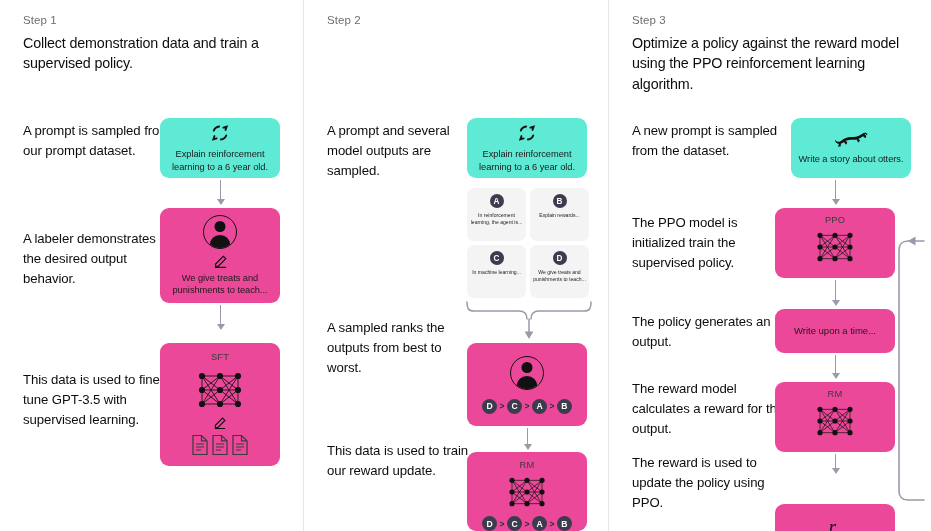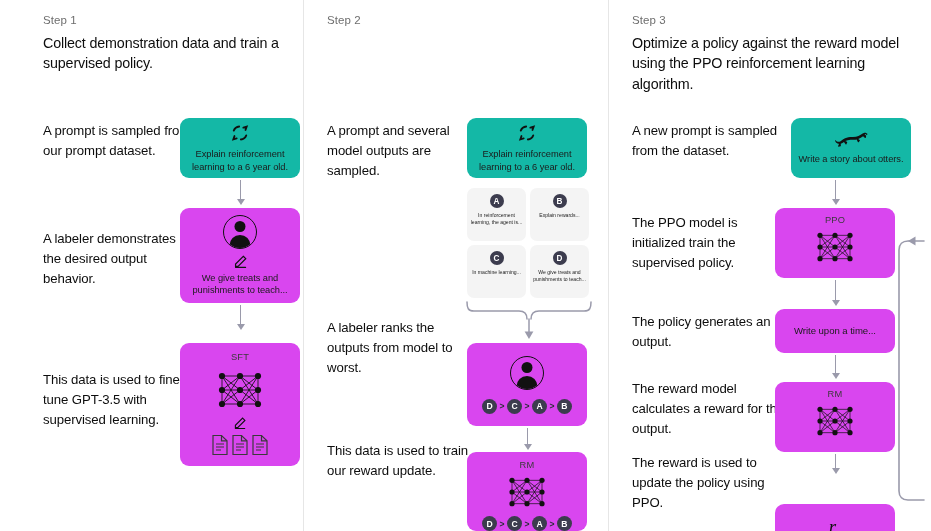--- a/index.html
+++ b/index.html
@@ -10,21 +10,21 @@
     color: #111111;
     overflow: hidden;
   }
   .canvas { position: relative; width: 931px; height: 531px; }
 
   .divider {
     position: absolute; top: 0; width: 1px; height: 531px;
     background: #e6e6e6;
   }
   .col { position: absolute; top: 0; height: 531px; }
-  .col-1 { left: 0;   width: 303px; margin-left: 20px; }
+  .col-1 { left: 0;   width: 303px; }
   .col-2 { left: 304px; width: 304px; }
   .col-3 { left: 609px; width: 322px; }
 
   .step-label {
     position: absolute; left: 23px; top: 14px;
     font-size: 11.5px; color: #6e6e6e; letter-spacing: .1px;
   }
   .step-title {
     position: absolute; left: 23px; top: 33px;
     font-size: 14.3px; font-weight: normal; line-height: 1.42;
@@ -37,22 +37,22 @@
     letter-spacing: -.1px; width: 150px;
   }
   .col-3 .desc { width: 160px; }
 
   
   .box {
     position: absolute; border-radius: 9px;
     display: flex; flex-direction: column;
     align-items: center; justify-content: center;
   }
-  .box-green { background: #14b8a6; }
-  .box-grey  { background: #d946ef; }
+  .box-green { background: #5eead4; }
+  .box-grey  { background: #ec4899; }
 
   .box-cap {
     font-size: 9.3px; line-height: 1.33; text-align: center;
     color: #1b1b1b; letter-spacing: -.05px;
   }
   .box-title {
     font-size: 9.3px; color: #3a3a3a; letter-spacing: .2px;
   }
 
   
@@ -215,21 +215,21 @@
           <path d="M5 10h8M5 13h8M5 16h5" stroke-width="1.1"></path>
         </svg>
       </span>
     </div>
   </div>
 
   <div class="col col-2">
     <div class="step-label">Step 2</div>
 
     <div class="desc" style="top:121px">A prompt and several model outputs are sampled.</div>
-    <div class="desc" style="top:318px">A labeler ranks the outputs from model to worst.</div>
+    <div class="desc" style="top:318px">A sampled ranks the outputs from best to worst.</div>
     <div class="desc" style="top:441px">This data is used to train our reward update.</div>
 
     <div class="box box-green" style="left:163px; top:118px; width:120px; height:60px;">
       <span>
         <svg width="20" height="20" viewBox="0 0 24 24" fill="none" stroke="#111" stroke-width="2.2" stroke-linecap="round">
           <path d="M4.5 9.2A8 8 0 0 1 11 4.2"></path>
           <path d="M19.5 14.8A8 8 0 0 1 13 19.8"></path>
           <path d="M18.6 8.4 20 4.4 16 5.6"></path>
           <path d="M5.4 15.6 4 19.6 8 18.4"></path>
         </svg>

